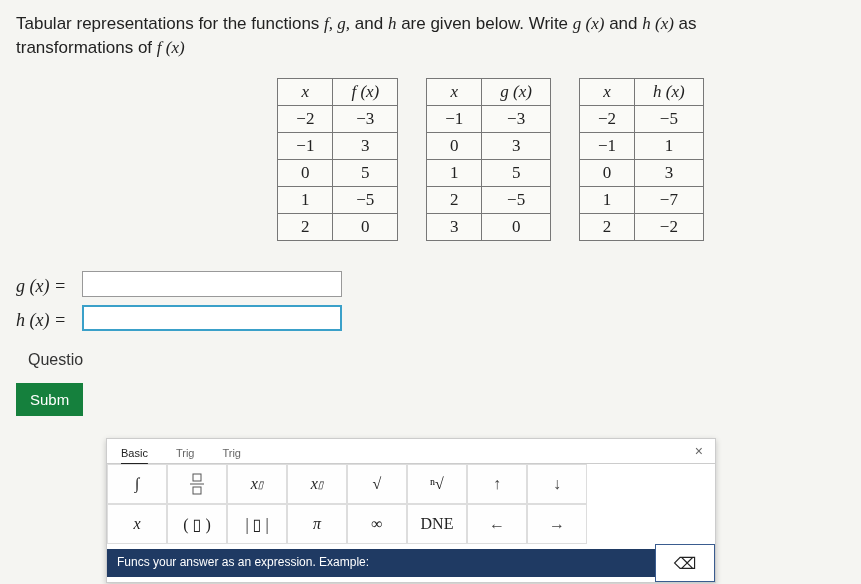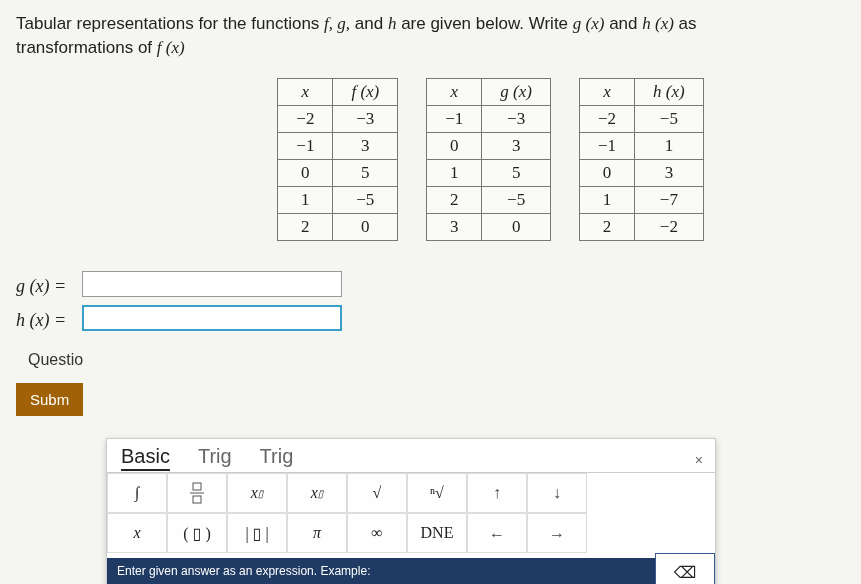--- a/index.html
+++ b/index.html
@@ -64,21 +64,21 @@
     }
     .question-label {
       font-size: 16px;
       color: #333;
       margin-top: 12px;
       display: inline-block;
       margin-left: 12px;
     }
     .submit-btn {
       display: inline-block;
-      background: #a16207;
+      background: #15803d;
       color: #fff;
       padding: 8px 14px;
       font-size: 15px;
       margin-top: 14px;
       border: none;
       cursor: pointer;
     }
     .keypad {
       position: absolute;
       left: 106px;
@@ -89,21 +89,21 @@
       box-shadow: 0 2px 6px rgba(0,0,0,.2);
       font-family: Georgia, "Times New Roman", serif;
     }
     .kp-tabs {
       display: flex;
       border-bottom: 1px solid #ccc;
       align-items: flex-end;
     }
     .kp-tab {
       padding: 6px 14px 4px;
-      font-size: 20px;
+      font-size: 11px;
       color: #666;
       cursor: pointer;
       font-family: Arial, sans-serif;
     }
     .kp-tab.active {
       color: #222;
       text-decoration: underline;
       text-underline-offset: 6px;
     }
     .kp-close {
@@ -334,21 +334,21 @@
       </div>
     <div class="kp-key arrow">
         <span>←</span>
       </div>
     <div class="kp-key arrow">
         <span>→</span>
       </div>
   </div>
   <div class="kp-hint-row">
     <div class="kp-hint" style="flex:1">
-      <div>Enter given answer as an expression. Example:</div>
+      <div>Funcs your answer as an expression. Example:</div>
     </div>
     <div class="kp-del">
       <span>⌫</span>
     </div>
   </div>
 </div>
 
 
 
 

